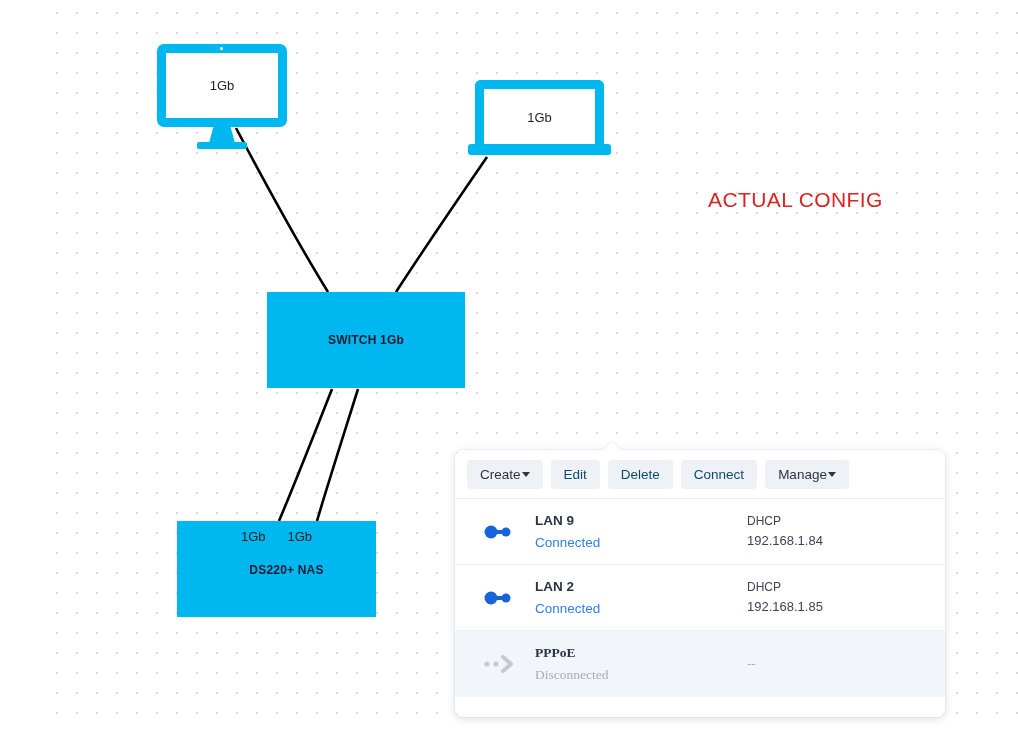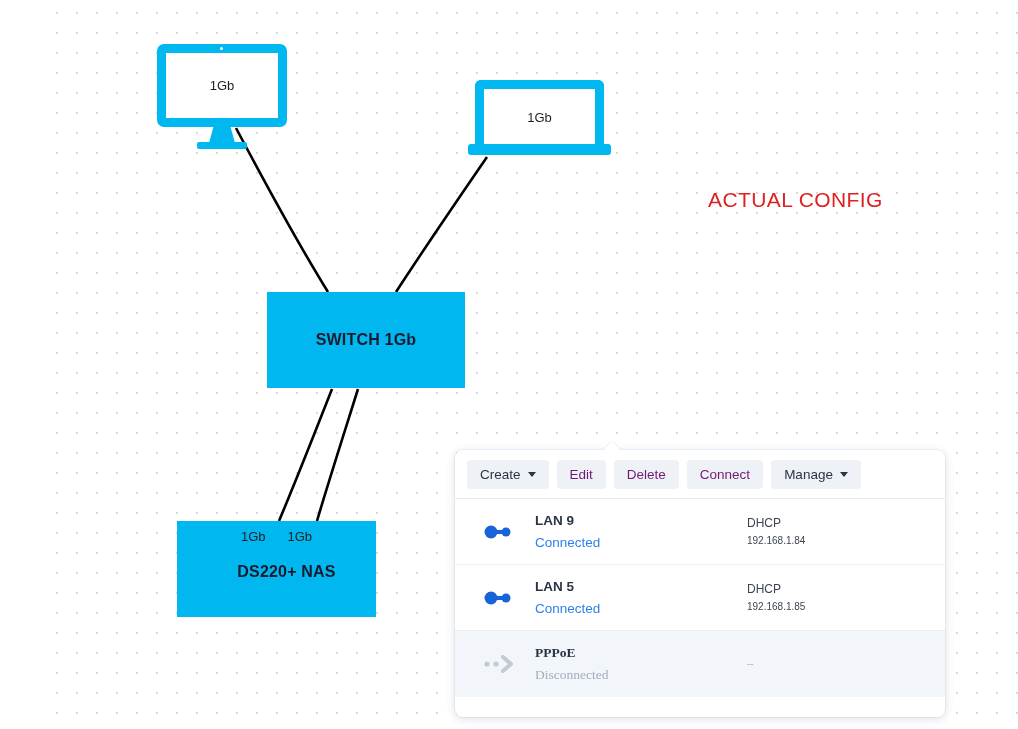--- a/index.html
+++ b/index.html
@@ -30,21 +30,21 @@
   #links {
     position: absolute;
     left: 0; top: 0;
     width: 1018px;
     height: 729px;
     pointer-events: none;
   }
 
   
   .node-label {
-    font-size: 16px;
+    font-size: 12px;
     color: #1a1a2e;
     font-weight: 700;
     text-align: center;
     letter-spacing: .2px;
   }
   .speed-label {
     font-size: 13px;
     color: #1f1f1f;
     font-weight: 400;
     text-align: center;
@@ -225,24 +225,23 @@
     font-size: 13.5px;
     padding: 7px 13px;
     border: none;
     border-radius: 4px;
     background: #eef1f5;
     color: #2b3445;
     cursor: pointer;
     white-space: nowrap;
     display: inline-flex;
     align-items: center;
-    gap: 6px;
   }
   .tb-btn.disabled {
-    color: #701a75;
+    color: #0c4a6e;
     cursor: default;
   }
   .tb-caret {
     display: inline-block;
     width: 0; height: 0;
     border-left: 4px solid transparent;
     border-right: 4px solid transparent;
     border-top: 5px solid #2b3445;
     margin-left: 1px;
   }
@@ -284,21 +283,21 @@
     color: #2d7ff0;
     line-height: 1.6;
   }
   .iface-status.muted { color: #a4adb9; }
   .iface-mode {
     font-size: 12px;
     color: #3c4454;
     line-height: 1.6;
   }
   .iface-ip {
-    font-size: 10px;
+    font-size: 13px;
     color: #3c4454;
     line-height: 1.6;
   }
   .iface-ip.muted { color: #a4adb9; }
   #panel .panel-footer { height: 20px; }
 </style>
 </head>
 <body>
 
 <div id="canvas">
@@ -385,21 +384,21 @@
 
       <div class="iface-row">
         <div class="row-icon">
           <svg width="30" height="16" viewBox="0 0 30 16">
             <line x1="8" y1="8" x2="22" y2="8" stroke="#1664d8" stroke-width="4"></line>
             <circle cx="8" cy="8" r="6.5" fill="#1664d8"></circle>
             <circle cx="23" cy="8" r="4.5" fill="#1664d8"></circle>
           </svg>
         </div>
         <div class="row-main">
-          <div class="iface-name">LAN 5</div>
+          <div class="iface-name">LAN 2</div>
           <div class="iface-status">Connected</div>
         </div>
         <div class="row-right">
           <div class="iface-mode">DHCP</div>
           <div class="iface-ip">192.168.1.85</div>
         </div>
       </div>
 
       <div class="iface-row inactive last">
         <div class="row-icon">

